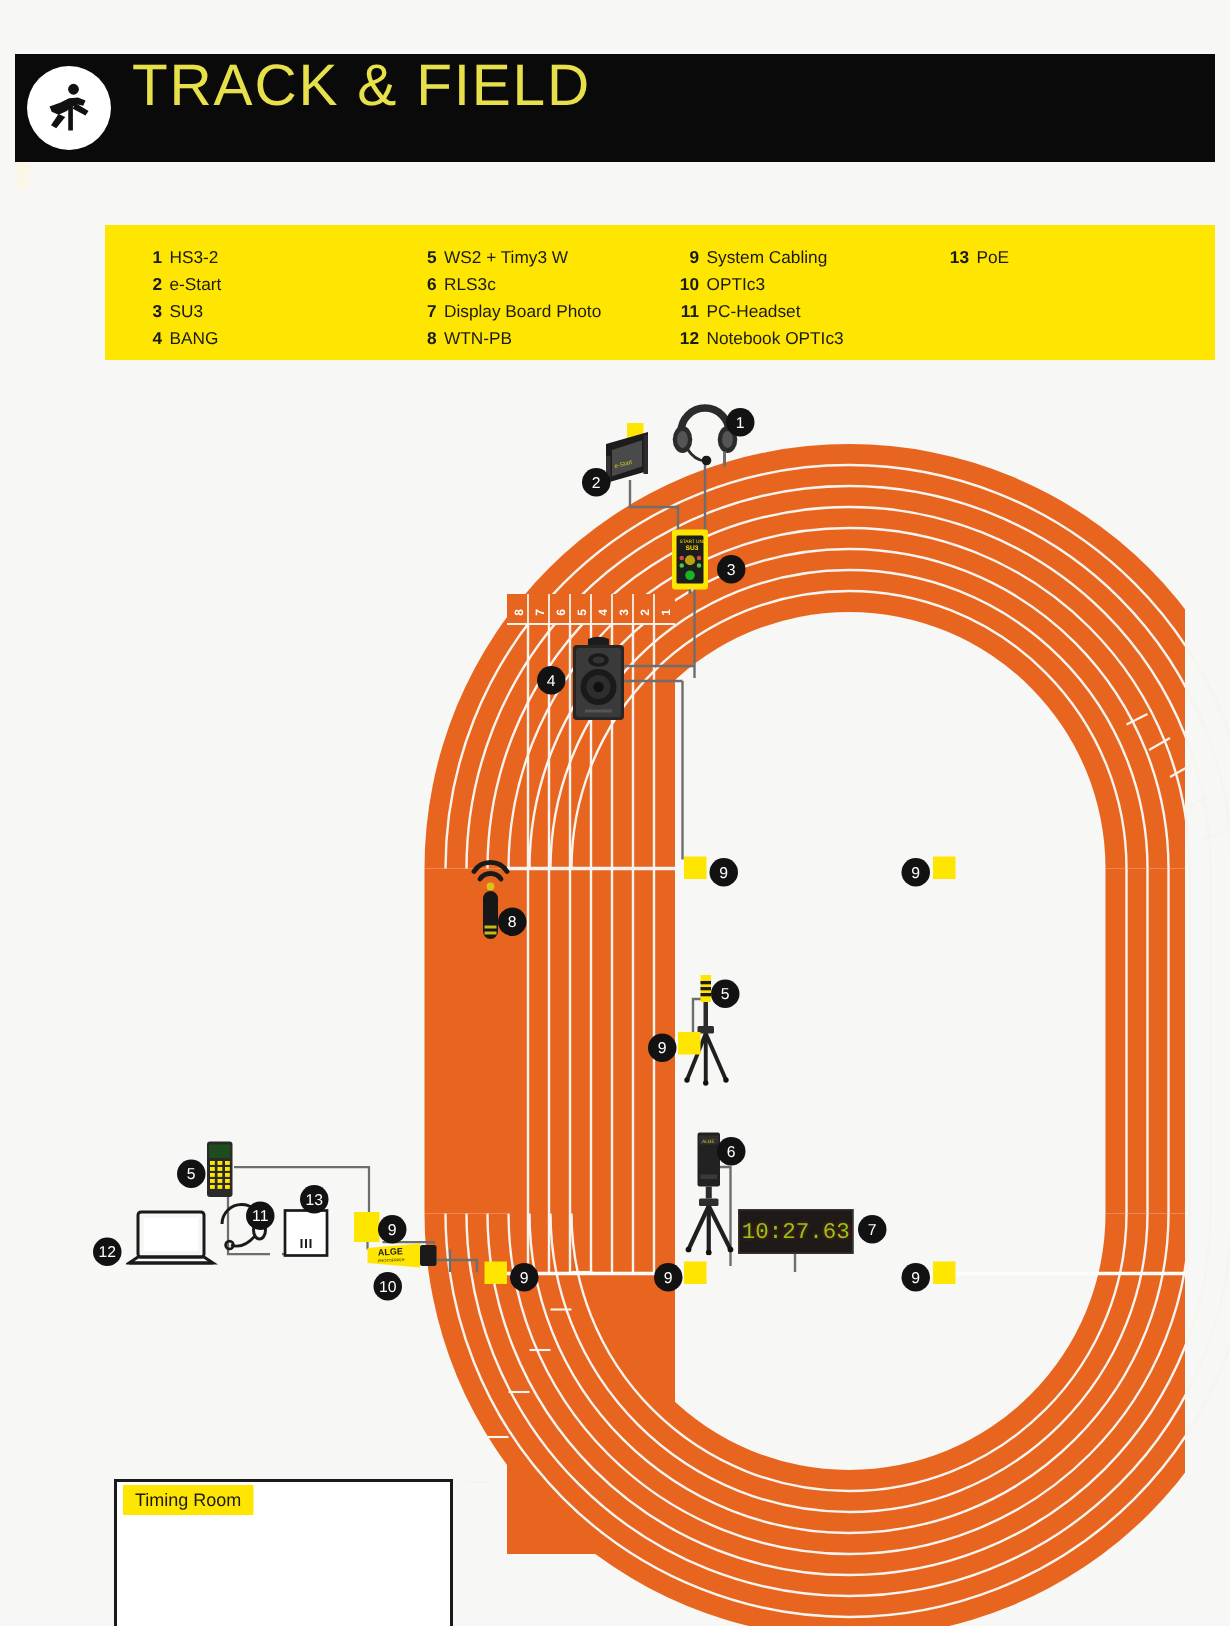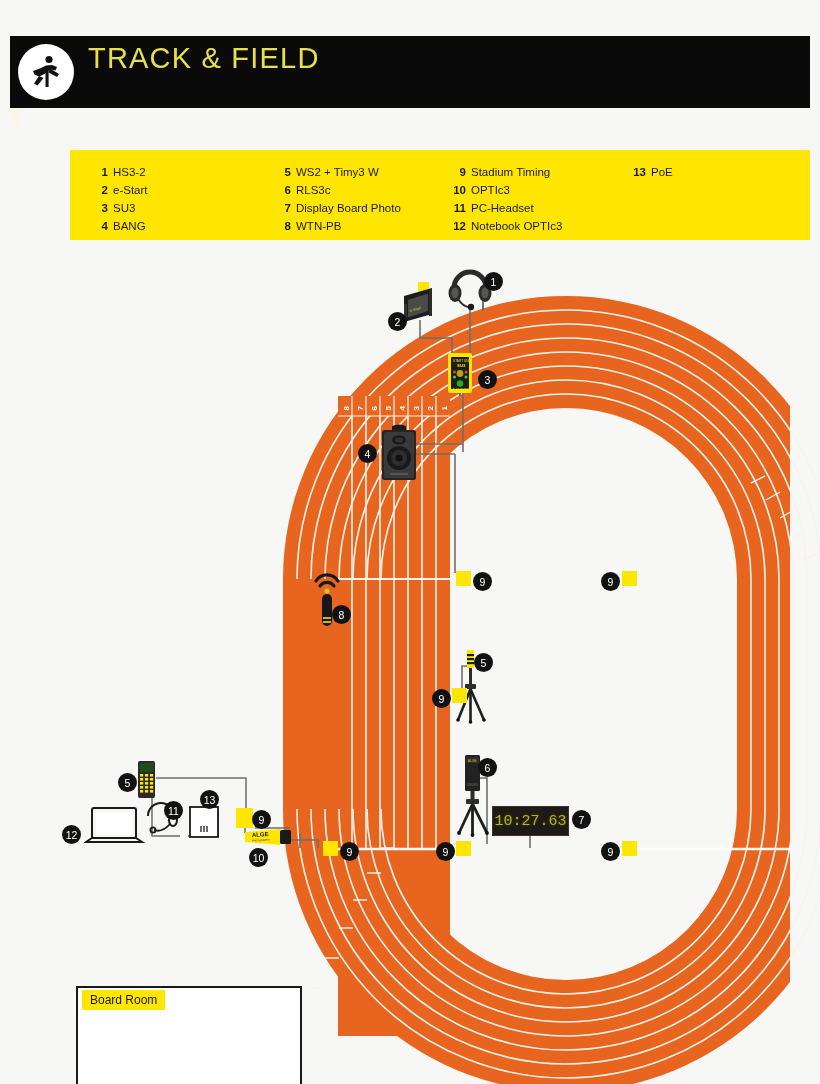--- a/index.html
+++ b/index.html
@@ -4,21 +4,21 @@
 <style>
   html,body{margin:0;padding:0;background:#f7f7f5;}
   body{width:820px;height:1084px;position:relative;overflow:hidden;
        font-family:"Liberation Sans",sans-serif;}
 
   
   .header{position:absolute;left:10px;top:36px;width:800px;height:72px;background:#0a0a0a;}
   .logo-circle{position:absolute;left:8px;top:8px;width:56px;height:56px;border-radius:50%;
       background:#ffffff;display:flex;align-items:center;justify-content:center;}
   .header-titles{position:absolute;left:78px;top:5px;}
-  .h-title{color:#e8e04a;font-size:29px;letter-spacing:1.2px;font-weight:300;line-height:34px;}
+  .h-title{color:#e8e04a;font-size:39px;letter-spacing:1.2px;font-weight:300;line-height:34px;}
   .h-sub{color:#f2dd18;font-size:15px;font-weight:bold;line-height:20px;margin-top:1px;}
   .hdr-notch{position:absolute;left:10px;top:108px;width:10px;height:18px;background:#faf7e8;}
 
   
   .legend{position:absolute;left:70px;top:150px;width:740px;height:90px;background:#FFE600;}
   .legend-col{position:absolute;top:14px;}
   .lg-row{display:flex;font-size:11.5px;color:#1b1b1b;line-height:16px;margin-bottom:2px;}
   .lg-num{font-weight:bold;width:16px;text-align:right;margin-right:5px;}
   .lg-lbl{white-space:nowrap;}
   .c1{left:22px;} .c2{left:205px;} .c3{left:380px;} .c4{left:560px;}
@@ -104,21 +104,21 @@
         <span class="lg-lbl">Display Board Photo</span>
       </div>
     <div class="lg-row">
         <span class="lg-num">8</span>
         <span class="lg-lbl">WTN-PB</span>
       </div>
   </div>
   <div class="legend-col c3">
     <div class="lg-row">
         <span class="lg-num">9</span>
-        <span class="lg-lbl">Stadium Timing</span>
+        <span class="lg-lbl">System Cabling</span>
       </div>
     <div class="lg-row">
         <span class="lg-num">10</span>
         <span class="lg-lbl">OPTIc3</span>
       </div>
     <div class="lg-row">
         <span class="lg-num">11</span>
         <span class="lg-lbl">PC-Headset</span>
       </div>
     <div class="lg-row">
@@ -461,21 +461,21 @@
   <div class="ymark" style="left:323px;top:593px;"></div>
   <div class="badge" style="left:340px;top:594px;">9</div>
 
   <div class="ymark" style="left:456px;top:593px;"></div>
   <div class="badge" style="left:436px;top:594px;">9</div>
 
   <div class="ymark" style="left:622px;top:593px;"></div>
   <div class="badge" style="left:601px;top:594px;">9</div>
 
   <div class="troom"></div>
-  <div class="troom-label">Board Room</div>
+  <div class="troom-label">Timing Room</div>
 
   <div class="dev" style="left:84px;top:558px;">
     <svg width="62" height="46" viewBox="0 0 62 46">
       <rect x="8" y="2" width="44" height="30" rx="2" fill="none" stroke="#1a1a1a" stroke-width="2"></rect>
       <rect x="12" y="6" width="36" height="22" fill="#ffffff"></rect>
       <path d="M2 36 L58 36 L52 32 L8 32 Z" fill="none" stroke="#1a1a1a" stroke-width="2"></path>
       <line x1="2" y1="36" x2="58" y2="36" stroke="#1a1a1a" stroke-width="2"></line>
     </svg>
   </div>
   <div class="badge" style="left:62px;top:577px;">12</div>

